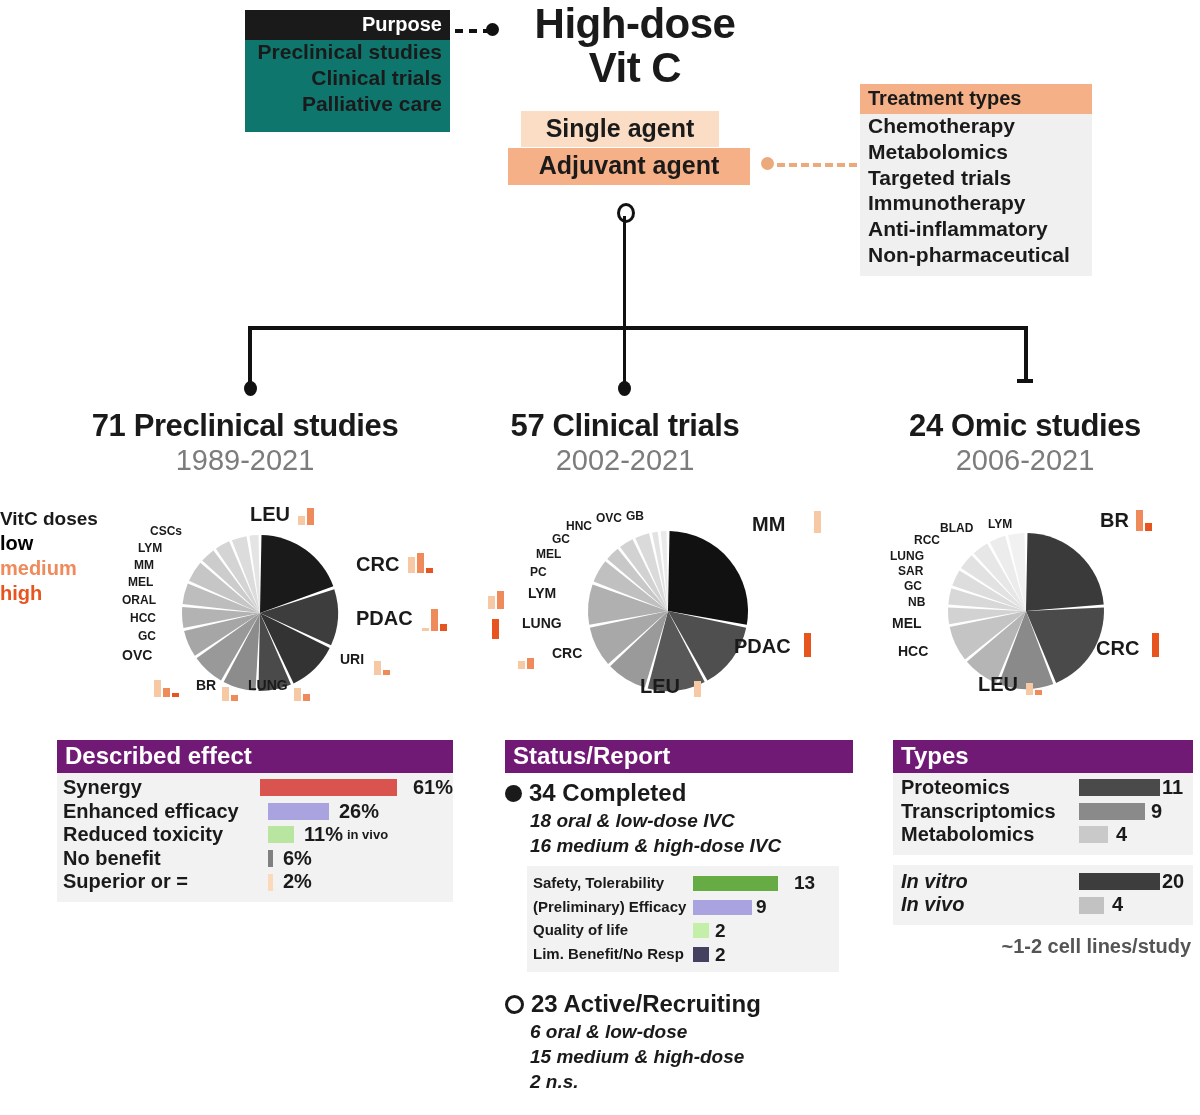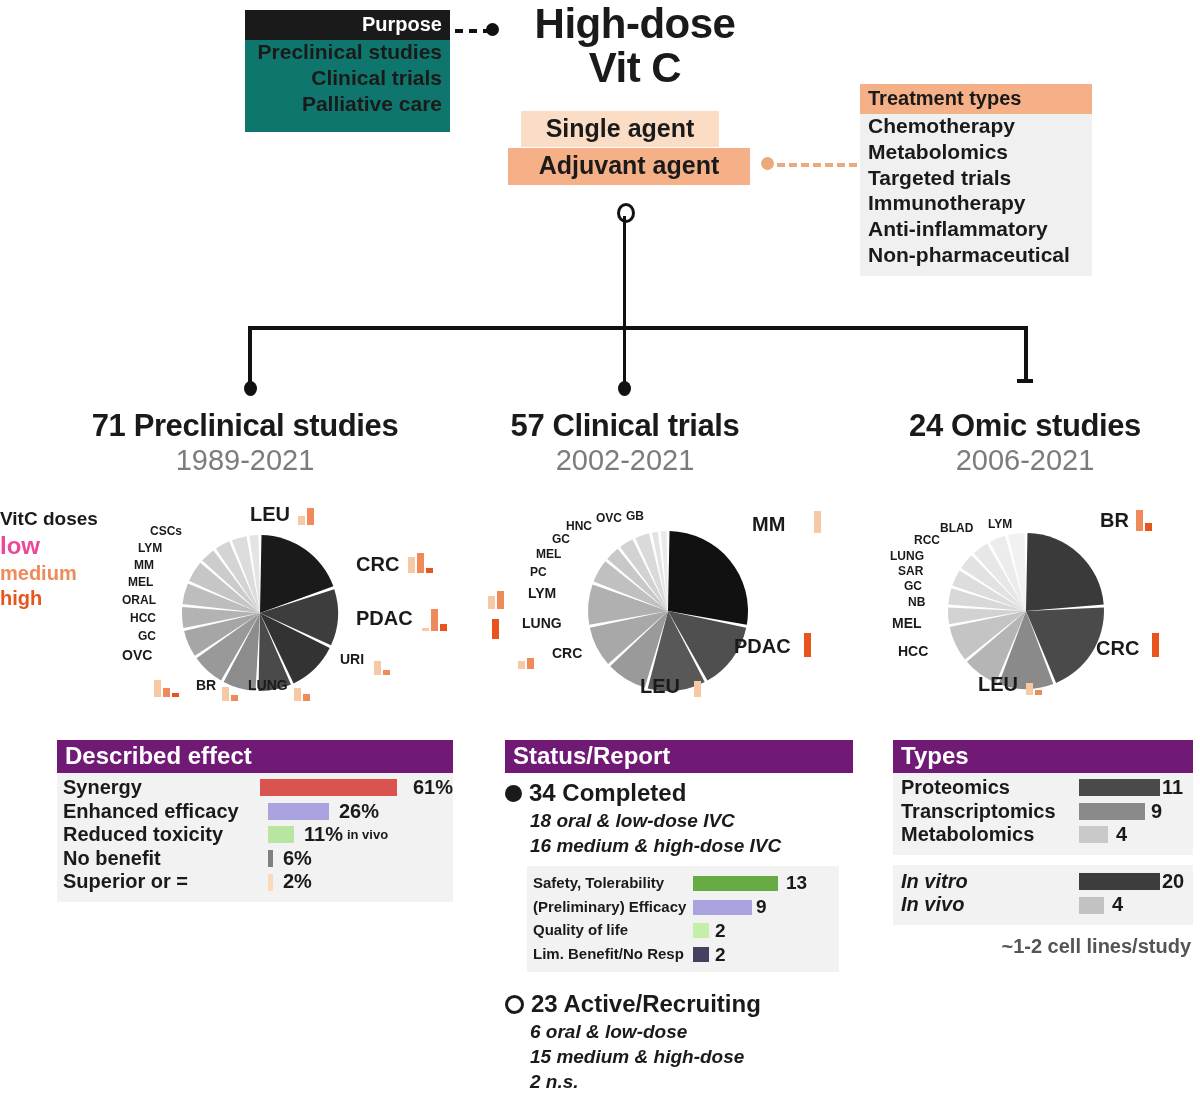--- a/index.html
+++ b/index.html
@@ -42,21 +42,21 @@
   .node-m{left:618px;top:381px;}
   .tick-r{left:1017px;top:379px;width:16px;height:4px;background:#111;}
 
   
   .col-title{font-size:31px;font-weight:bold;text-align:center;letter-spacing:-.4px;}
   .col-years{font-size:29px;color:#7c7c7c;text-align:center;font-weight:500;}
 
   
   .legend{left:0px;top:508px;width:120px;}
   .legend-title{font-size:19px;font-weight:bold;line-height:1.2;}
-  .legend-low{font-size:24px;font-weight:600;color:#ec4899;line-height:1.25;}
+  .legend-low{font-size:20px;font-weight:600;color:#000000;line-height:1.25;}
   .legend-med{font-size:20px;font-weight:600;color:#ef8a5b;line-height:1.25;}
   .legend-high{font-size:20px;font-weight:bold;color:#e8541e;line-height:1.25;}
 
   
   .pie{position:absolute;}
   .pie svg{display:block;}
   .pielbl{position:absolute;font-size:14px;font-weight:bold;white-space:nowrap;}
   .pielbl.sm{font-size:12px;font-weight:bold;}
   .pielbl.big{font-size:20px;font-weight:bold;}
   .minibars{position:absolute;display:flex;align-items:flex-end;gap:2px;height:26px;}
@@ -338,21 +338,21 @@
   </div>
   <div style="padding-left:25px;margin-top:2px">
     <div class="sub-italic">18 oral &amp; low-dose IVC</div>
     <div class="sub-italic">16 medium &amp; high-dose IVC</div>
   </div>
 
   <div class="sub-panel" style="margin-top:8px;margin-left:22px;width:306px;padding:5px 0 6px 6px">
     <div class="srow">
       <span class="slab" style="width:160px">Safety, Tolerability</span>
       <span class="sbar" style="width:85px;background:#67ab45"></span>
-      <span style="margin-left:8px;font-size:19px;font-weight:600">13</span>
+      <span style="margin-left:16px;font-size:19px;font-weight:600">13</span>
     </div>
     <div class="srow">
       <span class="slab" style="width:160px">(Preliminary) Efficacy</span>
       <span class="sbar" style="width:59px;background:#a9a3e0"></span>
       <span style="margin-left:4px;font-size:19px;font-weight:600">9</span>
     </div>
     <div class="srow">
       <span class="slab" style="width:160px">Quality of life</span>
       <span class="sbar" style="width:16px;background:#c4efa8"></span>
       <span style="margin-left:6px;font-size:19px;font-weight:600">2</span>

